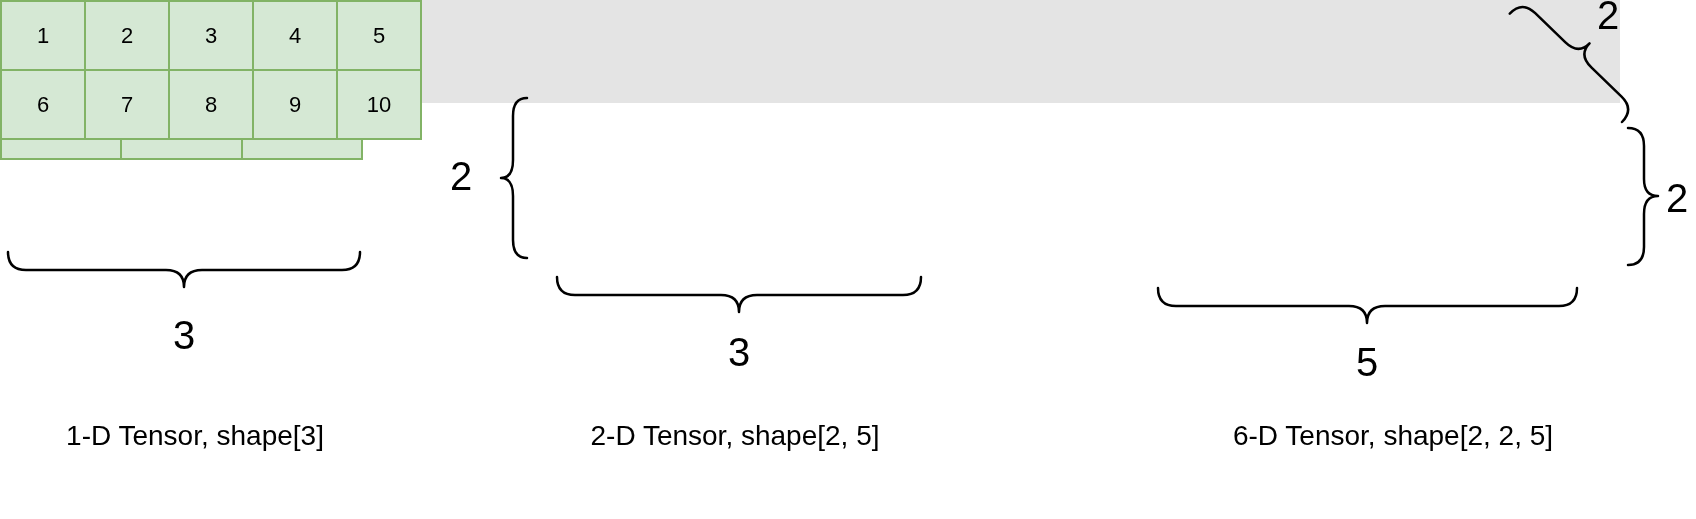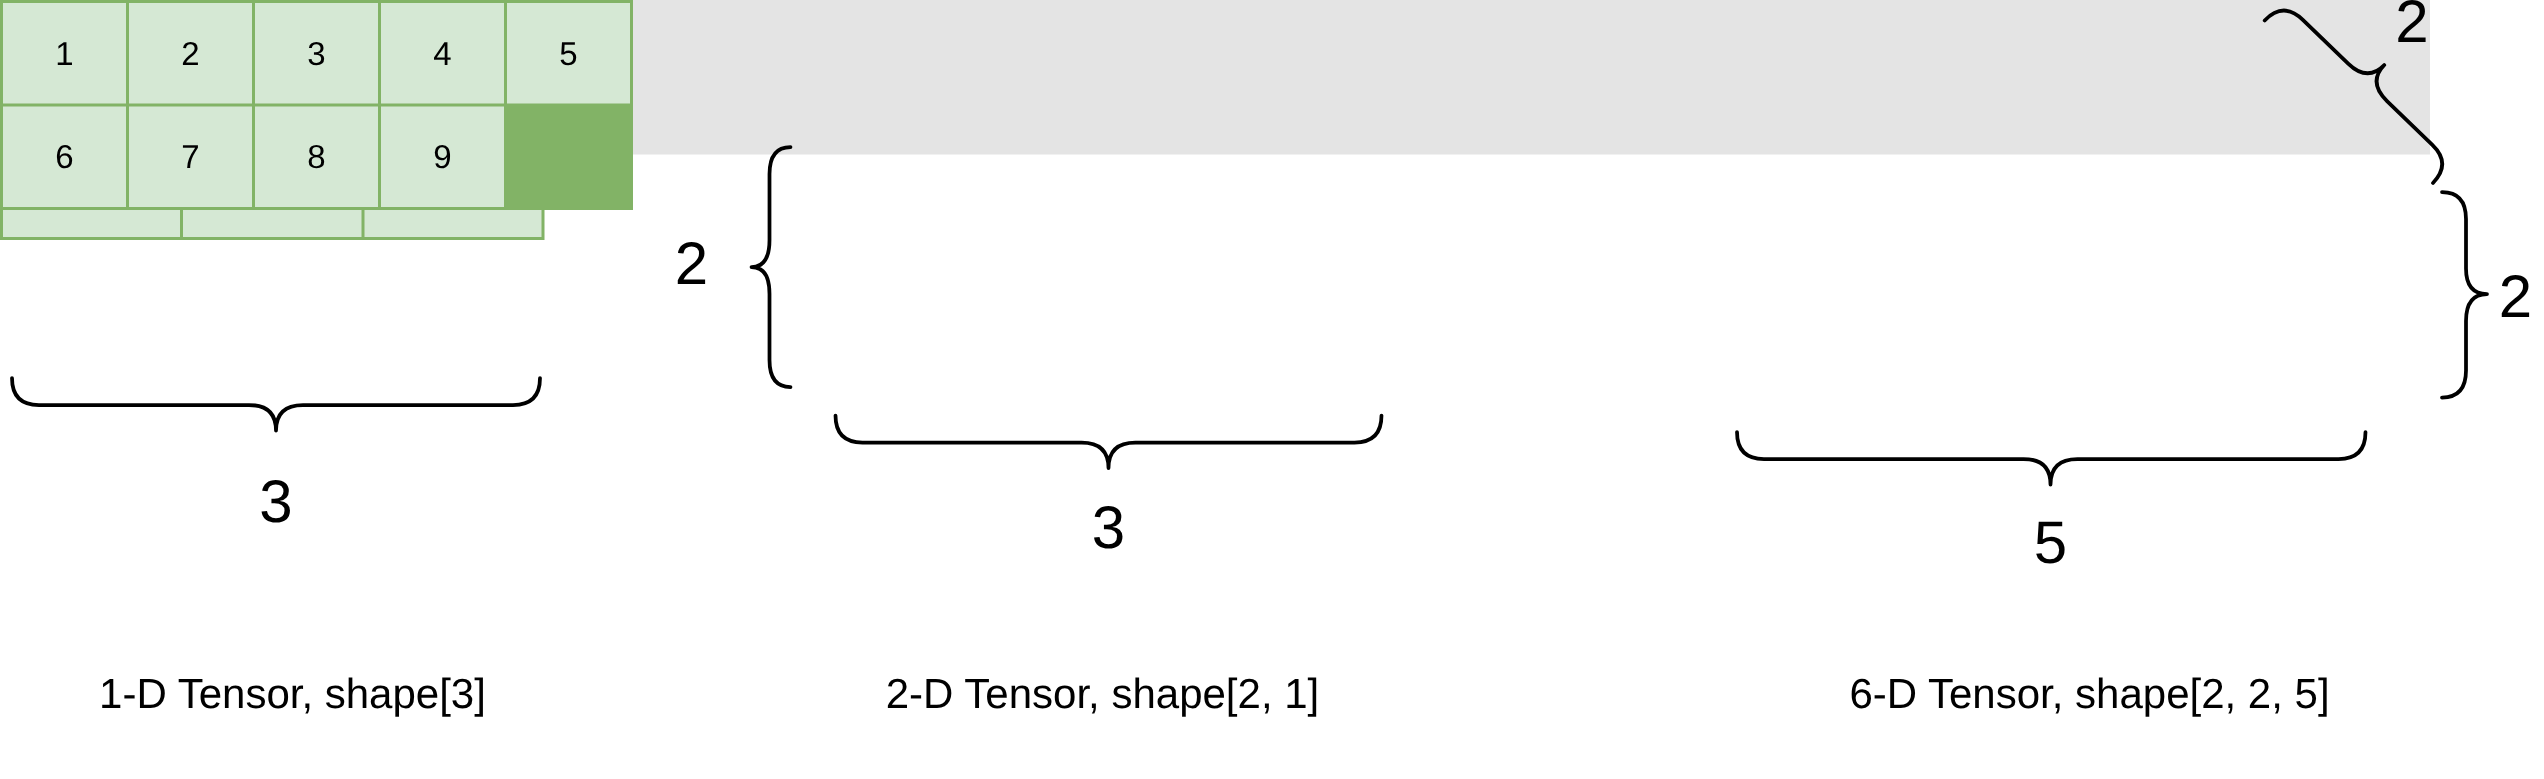--- a/index.html
+++ b/index.html
@@ -31,21 +31,21 @@
     position:absolute;transform:translate(-50%,-50%);
     font-size:40px;line-height:1;white-space:nowrap;z-index:4;
   }
   #braces{left:0;top:0;width:1696px;height:519px;z-index:5;pointer-events:none;}
   #braces path{fill:none;stroke:#000;stroke-width:2.5;stroke-linecap:round;stroke-linejoin:round;}
 
   #caption-bar{
     left:0;top:409;width:1620px;height:103px;background:#e4e4e4;z-index:0;
   }
   .caption{
-    position:absolute;transform:translate(-50%,-50%);top:463px;
+    position:absolute;transform:translate(-50%,-50%);top:436px;
     font-size:28px;line-height:1;white-space:nowrap;z-index:1;
   }
   #caption-1d{left:195px;} #caption-2d{left:735px;} #caption-3d{left:1393px;}
 </style>
 </head>
 <body>
 
 <div id="blue-grid" class="tgrid grid-blue">
     <div class="cell">2.0</div>
     <div class="cell">3.0</div>
@@ -79,32 +79,33 @@
 <div id="green3-grid" class="tgrid grid-green">
     <div class="cell">1</div>
     <div class="cell">2</div>
     <div class="cell">3</div>
     <div class="cell">4</div>
     <div class="cell">5</div>
     <div class="cell">6</div>
     <div class="cell">7</div>
     <div class="cell">8</div>
     <div class="cell">9</div>
+    <div class="cell">10</div>
   </div>
 <div class="dim-label" style="left:1608px;top:15px">2</div>
 <div class="dim-label" style="left:1677px;top:198px">2</div>
 <div class="dim-label" style="left:1367px;top:362px">5</div>
 
 <svg id="braces" class="abs" viewBox="0 0 1696 519" xmlns="http://www.w3.org/2000/svg">
   <path d="M 8,252 Q 8,270 26,270 L 166,270 Q 184,270 184,287 Q 184,270 202,270 L 342,270 Q 360,270 360,252"></path>
   <path d="M 527,98 Q 513,98 513,116 L 513,160 Q 513,178 501,178 Q 513,178 513,196 L 513,240 Q 513,258 527,258"></path>
   <path d="M 557,277 Q 557,295 575,295 L 721,295 Q 739,295 739,312 Q 739,295 757,295 L 903,295 Q 921,295 921,277"></path>
   <g transform="translate(1622,122) rotate(-136)">
     <path d="M 0,0 Q 0,18 18,18 L 60,18 Q 78,18 78,34 Q 78,18 96,18 L 138,18 Q 156,18 156,0"></path>
   </g>
   <path d="M 1628,128 Q 1644,128 1644,146 L 1644,179 Q 1644,196 1658,196 Q 1644,196 1644,214 L 1644,247 Q 1644,265 1628,265"></path>
   <path d="M 1158,288 Q 1158,306 1176,306 L 1349,306 Q 1367,306 1367,323 Q 1367,306 1385,306 L 1559,306 Q 1577,306 1577,288"></path>
 </svg>
 
 <div id="caption-bar" class="abs"></div>
 <div id="caption-1d" class="caption">1-D Tensor, shape[3]</div>
-<div id="caption-2d" class="caption">2-D Tensor, shape[2, 1]</div>
+<div id="caption-2d" class="caption">2-D Tensor, shape[2, 5]</div>
 <div id="caption-3d" class="caption">6-D Tensor, shape[2, 2, 5]</div>
 
 </body></html>

